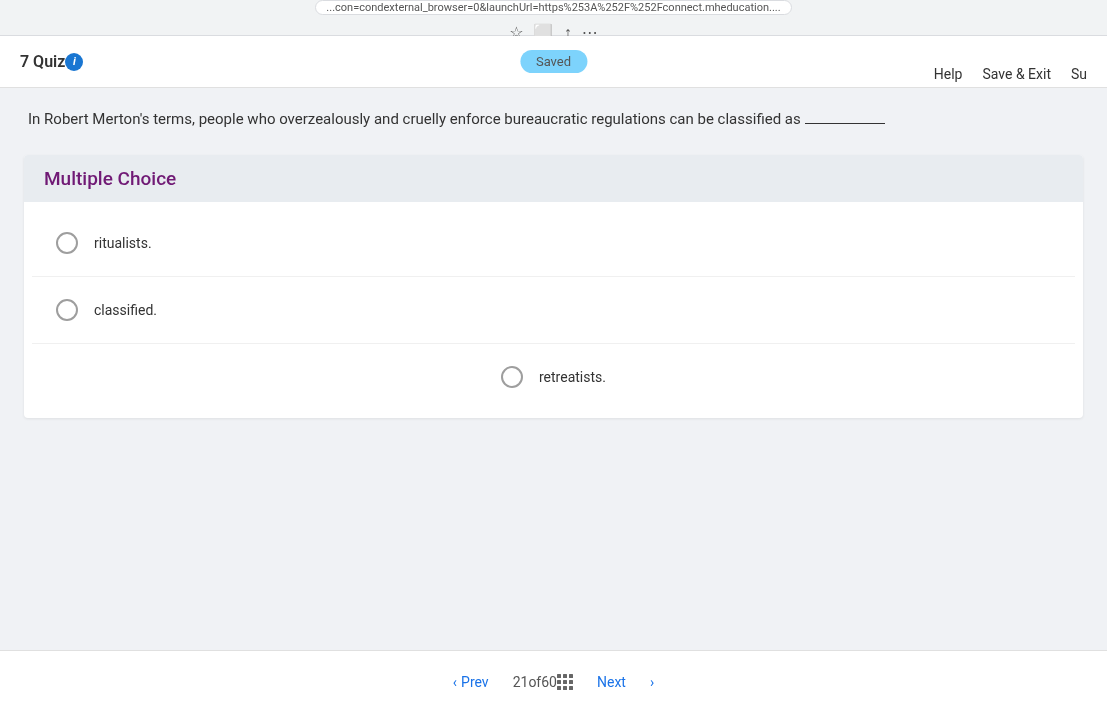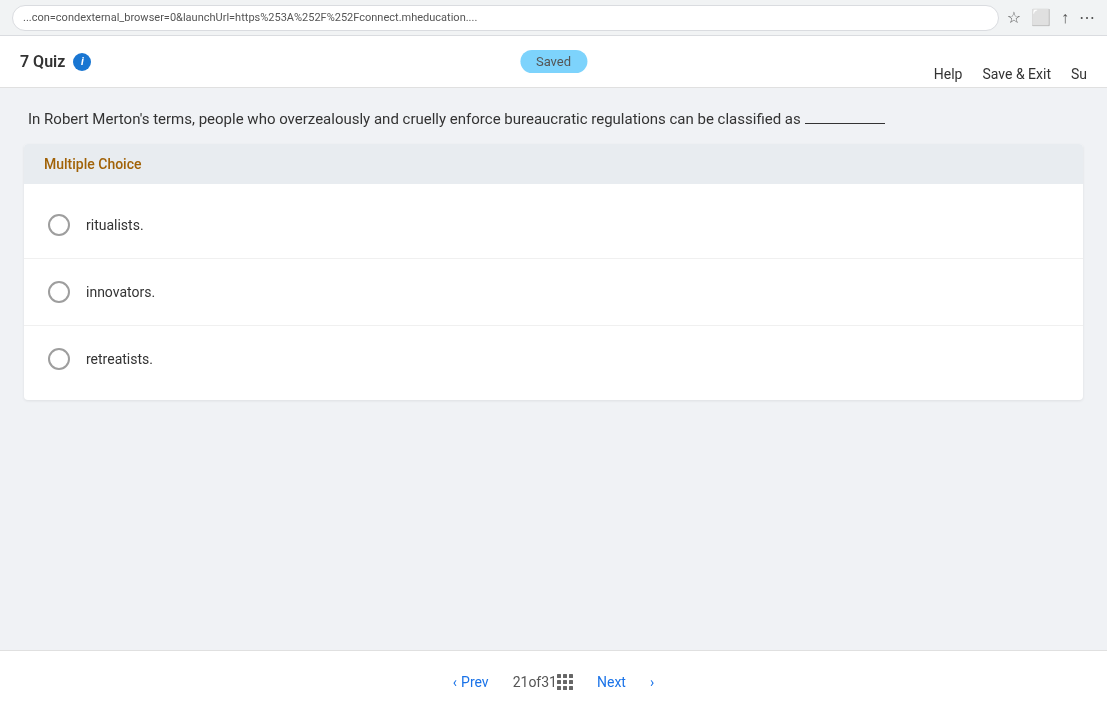--- a/index.html
+++ b/index.html
@@ -20,20 +20,21 @@
 
     
     .browser-bar {
       background: #f1f3f4;
       height: 36px;
       display: flex;
       align-items: center;
       padding: 0 12px;
       border-bottom: 1px solid #dadce0;
       gap: 8px;
+      flex-direction: column;
     }
 
     .url-bar {
       flex: 1;
       background: #fff;
       border: 1px solid #dadce0;
       border-radius: 20px;
       height: 26px;
       display: flex;
       align-items: center;
@@ -69,21 +70,20 @@
       display: flex;
       align-items: center;
       padding: 0 20px;
       border-bottom: 1px solid #e0e0e0;
       position: relative;
     }
 
     .quiz-title-area {
       display: flex;
       align-items: center;
-      gap: 8px;
     }
 
     .quiz-title {
       font-size: 16px;
       font-weight: 600;
       color: #333;
     }
 
     .info-icon {
       width: 18px;
@@ -131,61 +131,62 @@
       flex: 1;
       overflow-y: auto;
       background: #f0f2f5;
       padding: 20px 24px;
     }
 
     .question-text {
       font-size: 15px;
       color: #333;
       line-height: 1.5;
-      margin-bottom: 13px;
+      margin-bottom: 24px;
       padding: 0 4px;
     }
 
     .blank-line {
       display: inline-block;
       border-bottom: 1px solid #333;
       width: 80px;
       margin-left: 4px;
     }
 
     .answer-section {
       background: #fff;
       border-radius: 4px;
       overflow: hidden;
       box-shadow: 0 1px 3px rgba(0,0,0,0.08);
     }
 
     .section-header {
       background: #e8ecf0;
       padding: 12px 20px;
-      font-size: 14px;
-      color: #a16207;
+      font-size: 19px;
+      color: #701a75;
       font-weight: 500;
     }
 
     .options-container {
-      padding: 8px 0;
+      padding: 8px 8px;
     }
 
     .option-row {
       display: flex;
       align-items: center;
       padding: 22px 24px;
       cursor: pointer;
       border-bottom: 1px solid #f0f0f0;
       gap: 16px;
     }
 
     .option-row:last-child {
       border-bottom: none;
+      justify-content: center;
     }
 
     .radio-btn {
       width: 22px;
       height: 22px;
       border-radius: 50%;
       border: 2px solid #9e9e9e;
       flex-shrink: 0;
       display: flex;
       align-items: center;
@@ -289,42 +290,42 @@
     <div class="options-container">
 
       <div class="option-row">
         <div class="radio-btn"></div>
         <span class="option-label">ritualists.</span>
       </div>
 
 
       <div class="option-row">
         <div class="radio-btn"></div>
-        <span class="option-label">innovators.</span>
+        <span class="option-label">classified.</span>
       </div>
 
       <div class="option-row">
         <div class="radio-btn"></div>
         <span class="option-label">retreatists.</span>
       </div>
 
     </div>
   </div>
 </div>
 
 <div class="footer-nav">
   <a class="nav-btn">
     <span>‹</span>
     <span>Prev</span>
   </a>
 
   <div class="page-info">
     <span>21</span>
     <span>of</span>
-    <span>31</span>
+    <span>60</span>
     <div class="grid-icon">
       <div class="grid-dot"></div>
       <div class="grid-dot"></div>
       <div class="grid-dot"></div>
       <div class="grid-dot"></div>
       <div class="grid-dot"></div>
       <div class="grid-dot"></div>
       <div class="grid-dot"></div>
       <div class="grid-dot"></div>
       <div class="grid-dot"></div>

